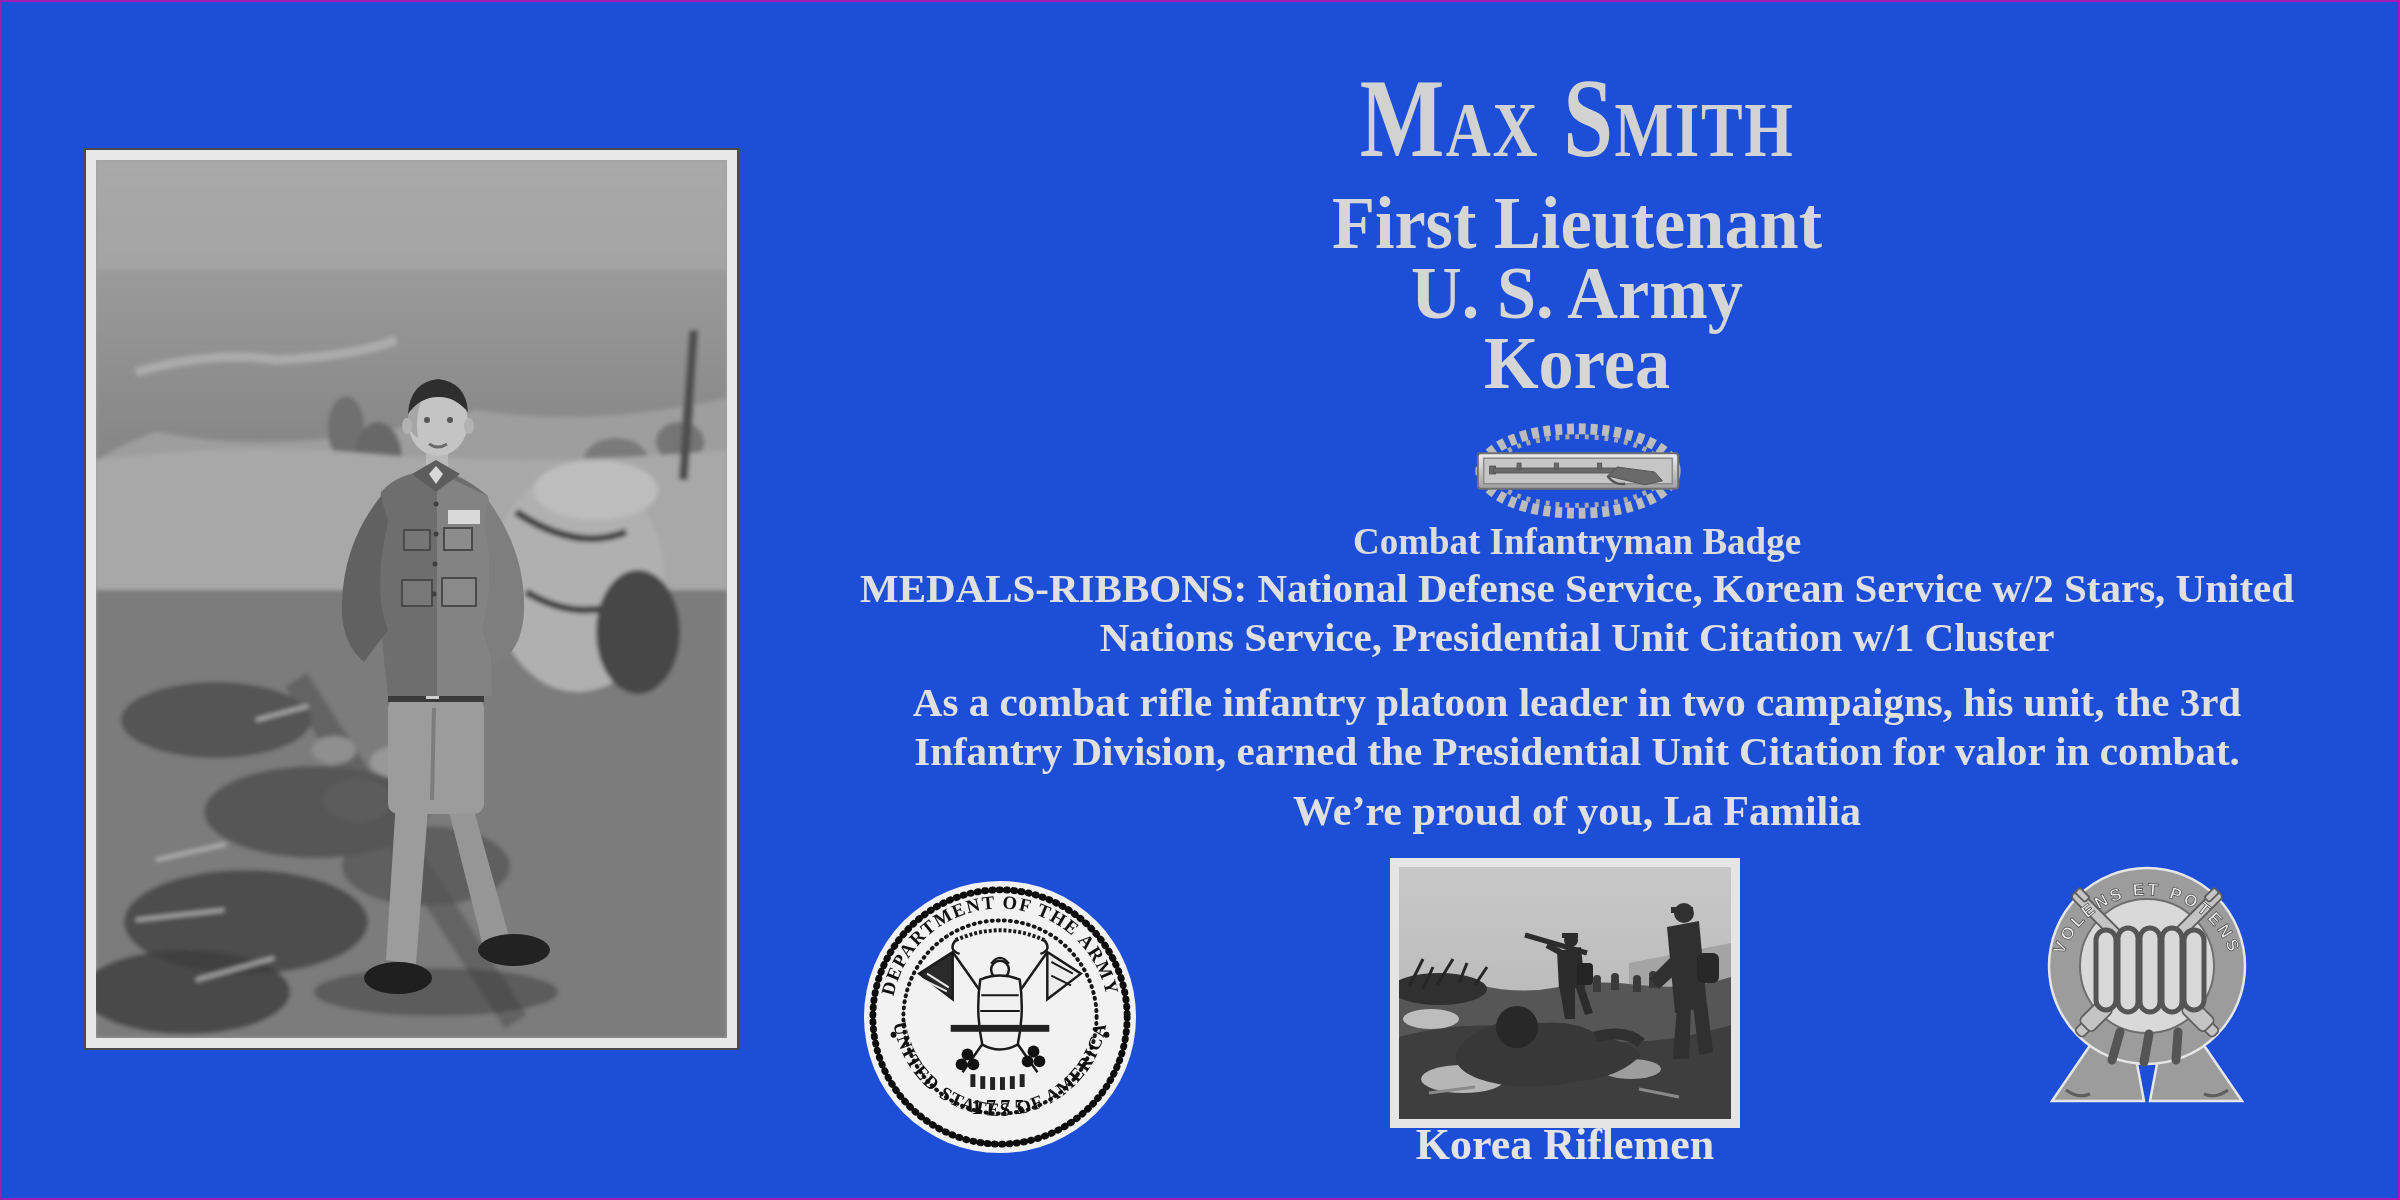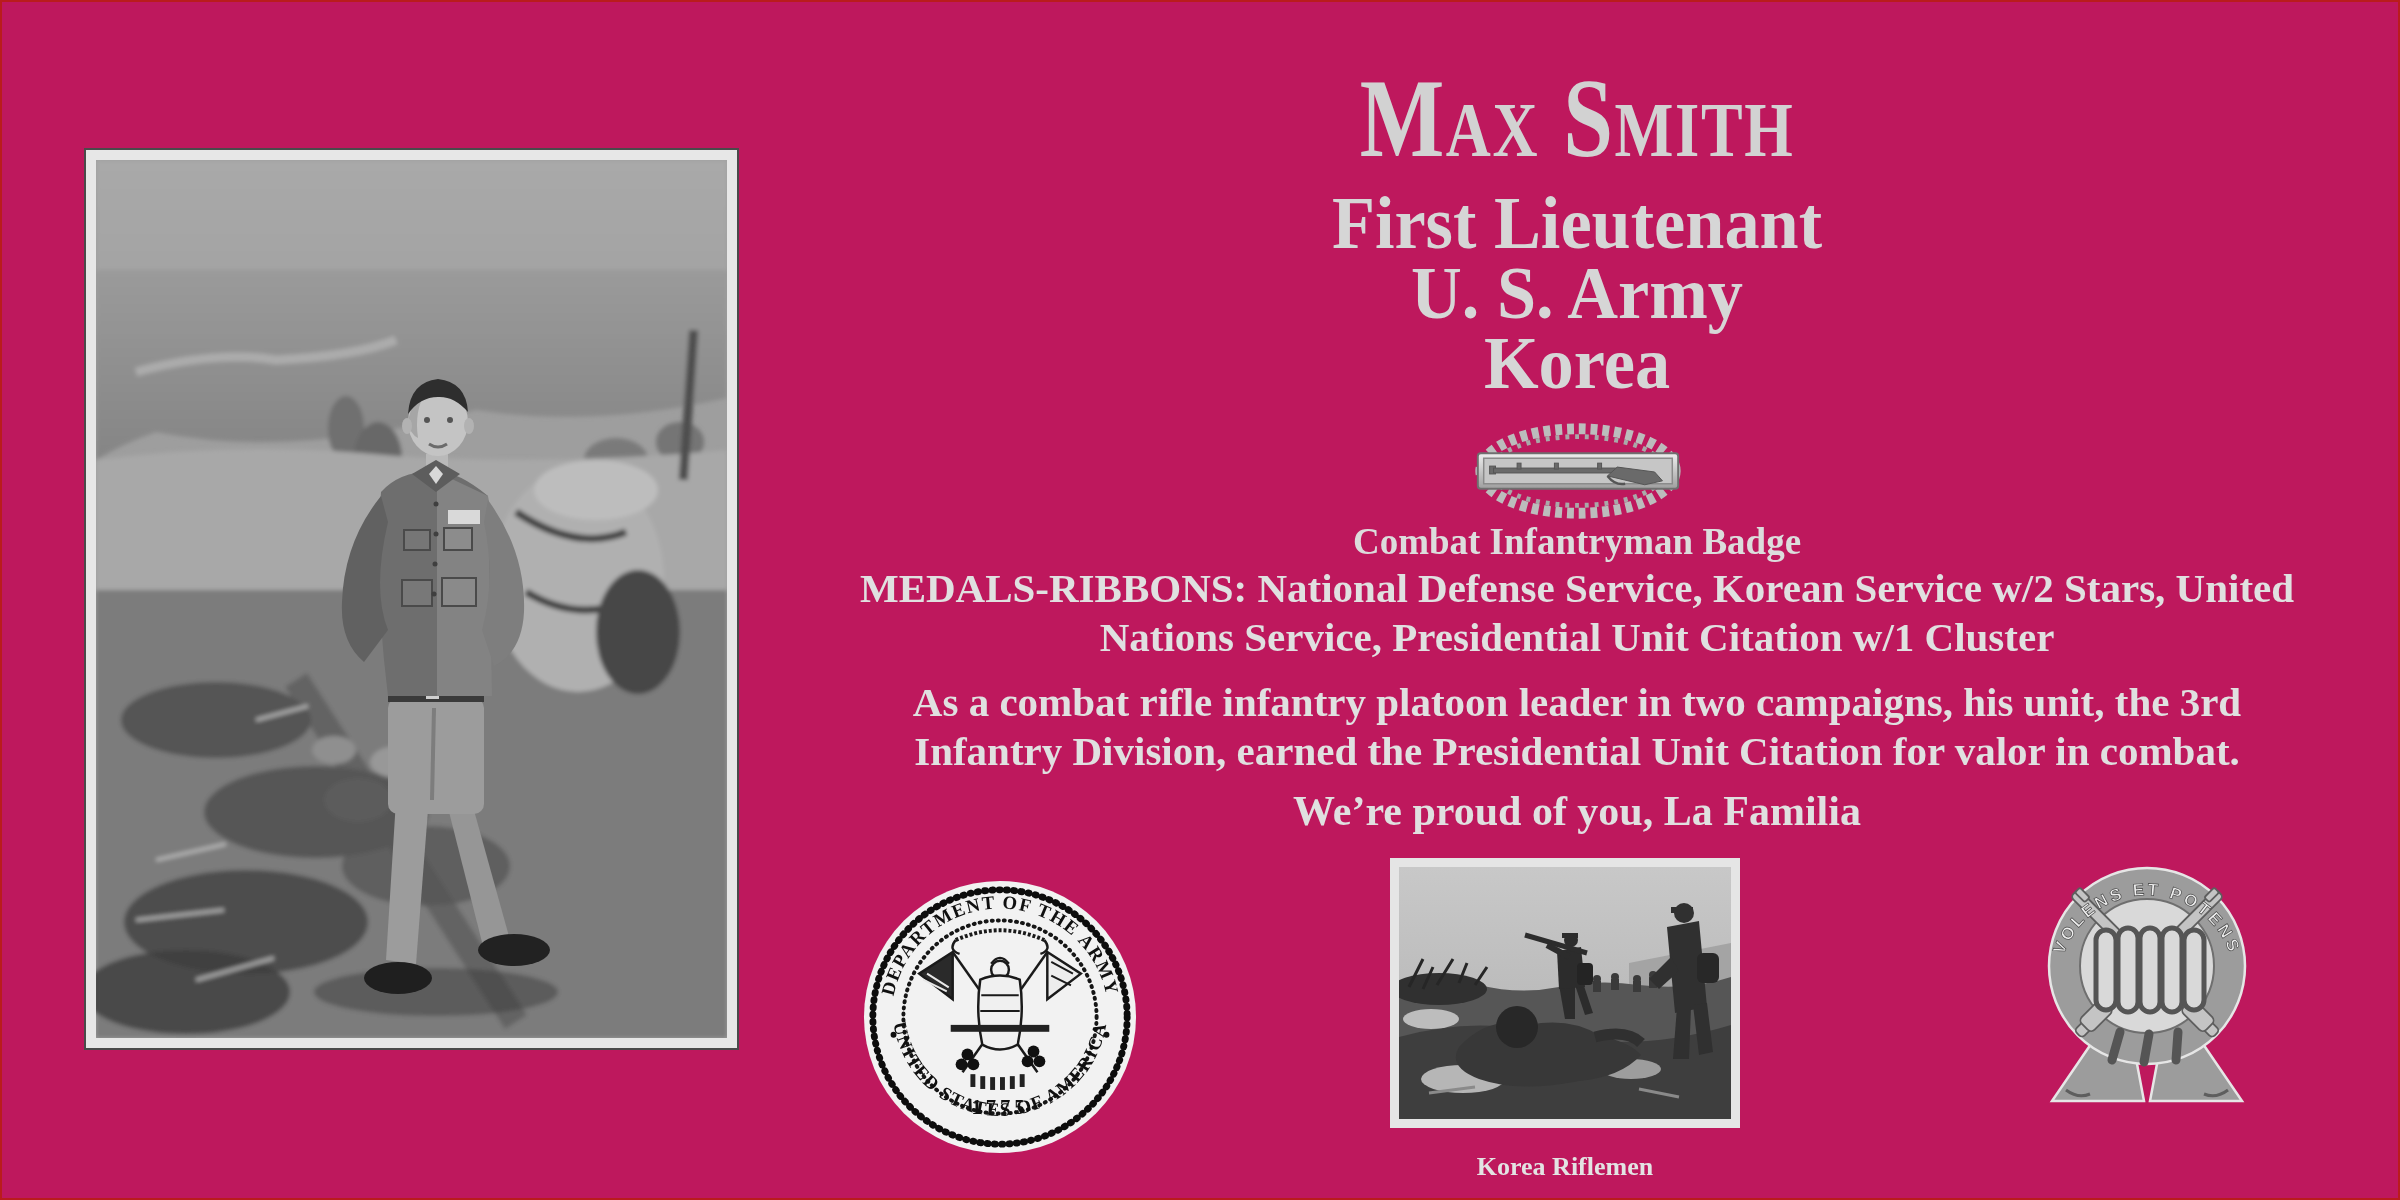--- a/index.html
+++ b/index.html
@@ -1,18 +1,18 @@
 <!DOCTYPE html>
 <html><head>
 <meta charset="utf-8">
 <style>
   html,body{margin:0;padding:0;background:#000;}
   .plaque{
-    position:relative;width:2400px;height:1200px;background:#be185d;
-    box-sizing:border-box;border:2px solid #b91c1c;overflow:hidden;
+    position:relative;width:2400px;height:1200px;background:#1d4ed8;
+    box-sizing:border-box;border:2px solid #a21caf;overflow:hidden;
     font-family:"Liberation Serif","DejaVu Serif",serif;
   }
   .abs{position:absolute;}
   .ctext{left:750px;width:1650px;text-align:center;color:#dcdcdc;font-weight:bold;}
   .name{top:70px;font-size:112px;line-height:92px;color:#d2d2d2;
         font-variant:small-caps;transform:scaleX(.80);transform-origin:50% 50%;letter-spacing:2px;}
   .sub{font-size:74px;line-height:86px;color:#d6d6d6;transform:scaleX(.95);transform-origin:50% 50%;}
   .rank{top:178px;}
   .branch{top:248px;}
   .war{top:318px;}
@@ -20,21 +20,21 @@
   .cib-caption{top:520px;font-size:37px;line-height:40px;}
   .bodyline{font-size:41px;line-height:49px;color:#e0e0e0;}
   .medals{top:562px;}
   .citation{top:676px;}
   .dedication{top:784px;font-size:42px;line-height:50px;color:#e0e0e0;}
   .portrait{left:84px;top:148px;width:631px;height:878px;border:10px solid #e7e7e7;
             box-shadow:0 0 0 2px #4a4a4a;background:#9e9e9e;}
   .seal{left:860px;top:877px;width:276px;height:276px;}
   .kphoto{left:1388px;top:856px;width:332px;height:252px;border:9px solid #e5e5e5;background:#bdbdbd;}
   .crest{left:2034px;top:852px;width:222px;height:258px;}
-  .caption{font-weight:bold;color:#e3e3e3;font-size:26px;line-height:42px;text-align:center;margin-top:22px;}
+  .caption{font-weight:bold;color:#e3e3e3;font-size:44px;line-height:42px;text-align:center;}
   .k-caption{left:1380px;top:1122px;width:366px;}
   .r-caption{left:1960px;top:1122px;width:380px;}
   svg{display:block;}
 </style>
 </head>
 <body>
 
 <div class="plaque">
 
   <div class="abs portrait">

